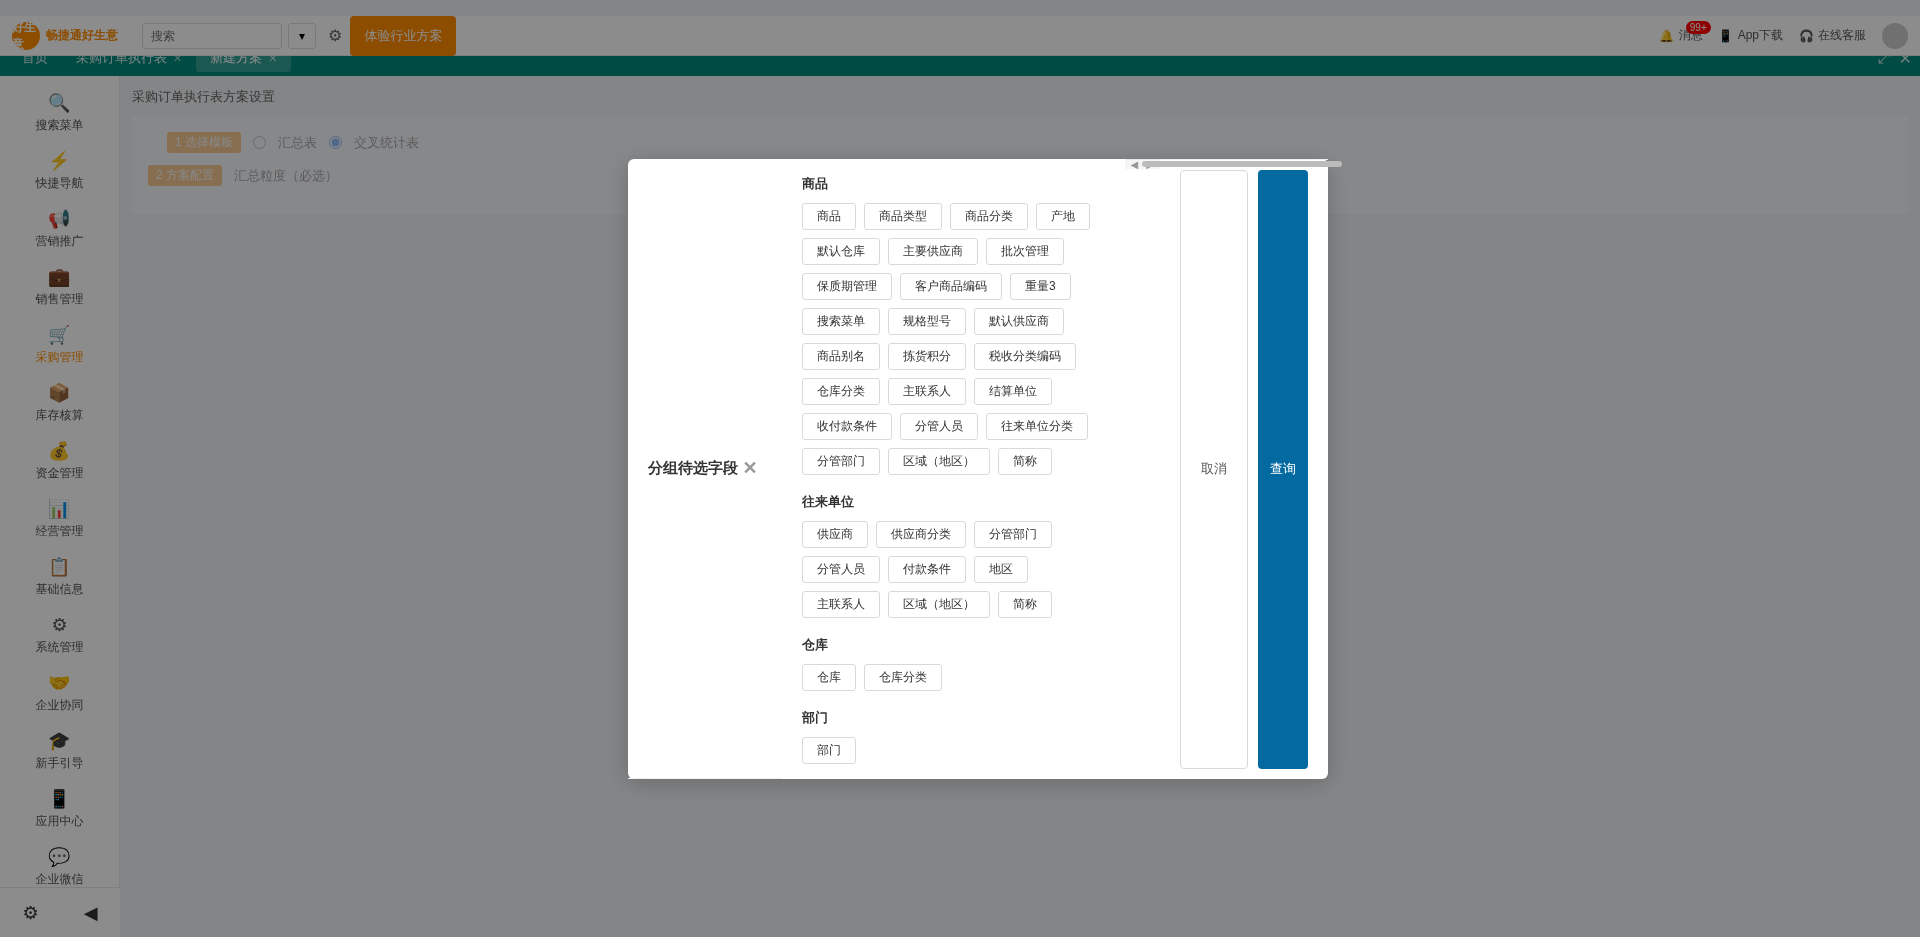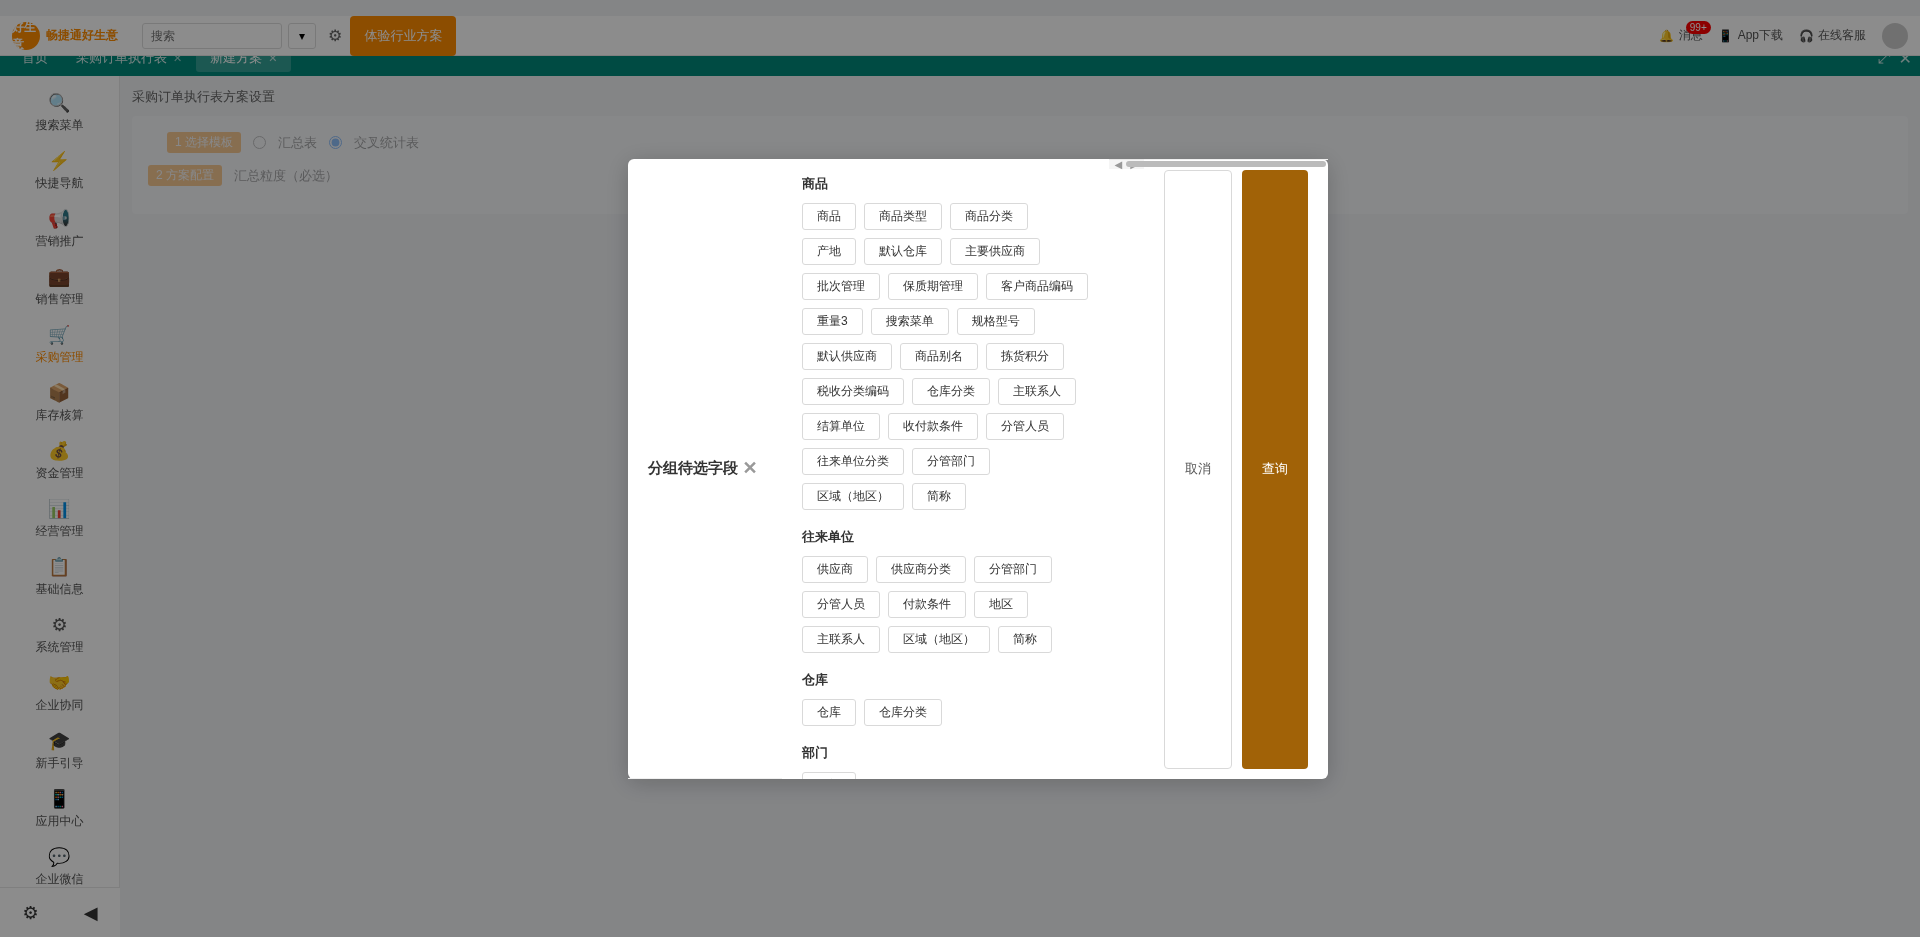--- a/index.html
+++ b/index.html
@@ -214,21 +214,21 @@
       display: flex;
       justify-content: flex-end;
       gap: 10px;
       border-top: 1px solid #f0f0f0;
     }
     .btn-cancel {
       padding: 6px 20px; border: 1px solid #d9d9d9; background: #fff;
       border-radius: 4px; cursor: pointer; font-size: 13px; color: #555;
     }
     .btn-confirm {
-      padding: 6px 20px; border: none; background: #a16207;
+      padding: 6px 12px; border: none; background: #0369a1;
       border-radius: 4px; cursor: pointer; font-size: 13px; color: #fff;
     }
 
     
     .bg-content { filter: blur(0px); }
   </style>
 </head>
 <body>
 
 <div class="top-header">

